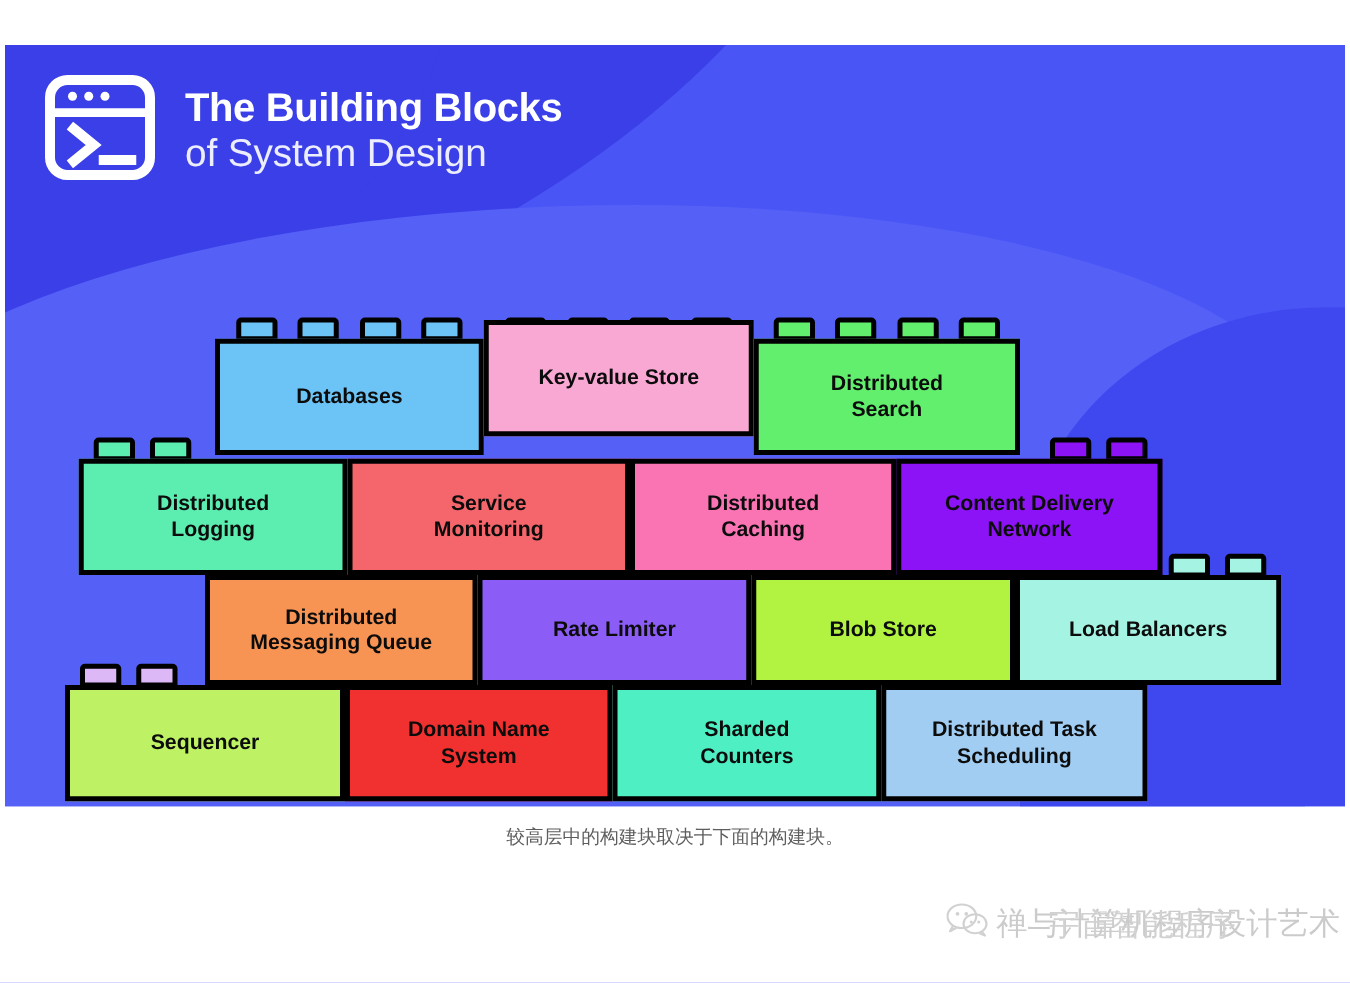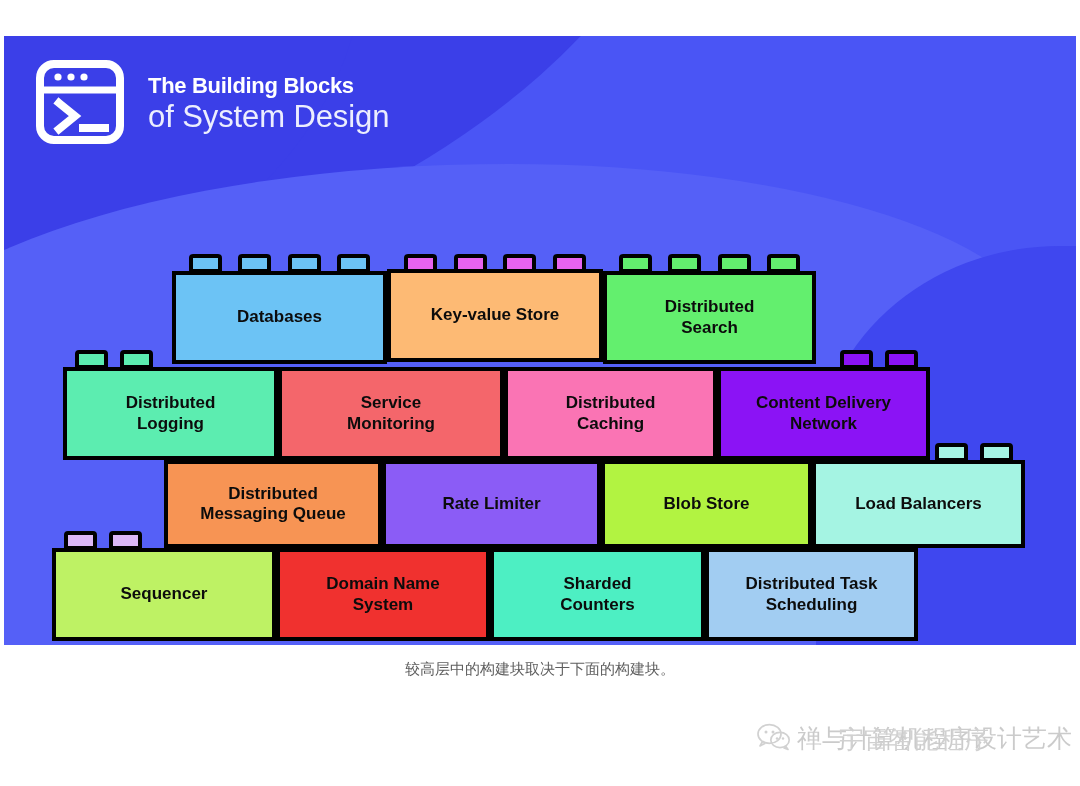--- a/index.html
+++ b/index.html
@@ -70,21 +70,21 @@
     left: 30px;
     top: 20px;
     display: flex;
     align-items: center;
     gap: 22px;
     z-index: 5;
   }
   #terminal-icon { flex: none; }
   #title-block { line-height: 1.04; }
   .title-line1 {
-    font-size: 22px;
+    font-size: 32px;
     font-weight: 700;
     color: #ffffff;
     letter-spacing: -0.3px;
     display: block;
   }
   .title-line2 {
     font-size: 31px;
     font-weight: 300;
     color: #eceefe;
     letter-spacing: -0.1px;
@@ -194,21 +194,21 @@
       <div class="stud" style="left: 234.2px; top: 218px; background: rgb(108, 195, 245);"></div>
       <div class="stud" style="left: 283.8px; top: 218px; background: rgb(108, 195, 245);"></div>
       <div class="stud" style="left: 333.4px; top: 218px; background: rgb(108, 195, 245);"></div>
       <div class="brick" style="left: 168px; top: 235px; width: 215px; height: 93px; background: rgb(108, 195, 245);">
         <span>Databases</span>
       </div>
       <div class="stud" style="left: 399.8px; top: 218px; background: rgb(231, 99, 240);"></div>
       <div class="stud" style="left: 449.6px; top: 218px; background: rgb(231, 99, 240);"></div>
       <div class="stud" style="left: 499.4px; top: 218px; background: rgb(231, 99, 240);"></div>
       <div class="stud" style="left: 549.2px; top: 218px; background: rgb(231, 99, 240);"></div>
-      <div class="brick" style="left: 383px; top: 233px; width: 216px; height: 93px; background: #fdba74;">
+      <div class="brick" style="left: 383px; top: 220px; width: 216px; height: 93px; background: #f9a8d4;">
         <span>Key-value Store</span>
       </div>
       <div class="stud" style="left: 615.2px; top: 218px; background: rgb(99, 239, 110);"></div>
       <div class="stud" style="left: 664.4px; top: 218px; background: rgb(99, 239, 110);"></div>
       <div class="stud" style="left: 713.6px; top: 218px; background: rgb(99, 239, 110);"></div>
       <div class="stud" style="left: 762.8px; top: 218px; background: rgb(99, 239, 110);"></div>
       <div class="brick" style="left: 599px; top: 235px; width: 213px; height: 93px; background: rgb(99, 239, 110);">
         <span>Distributed<br>Search</span>
       </div>
       <div class="stud" style="left: 71px; top: 314px; background: rgb(92, 237, 176);"></div>

